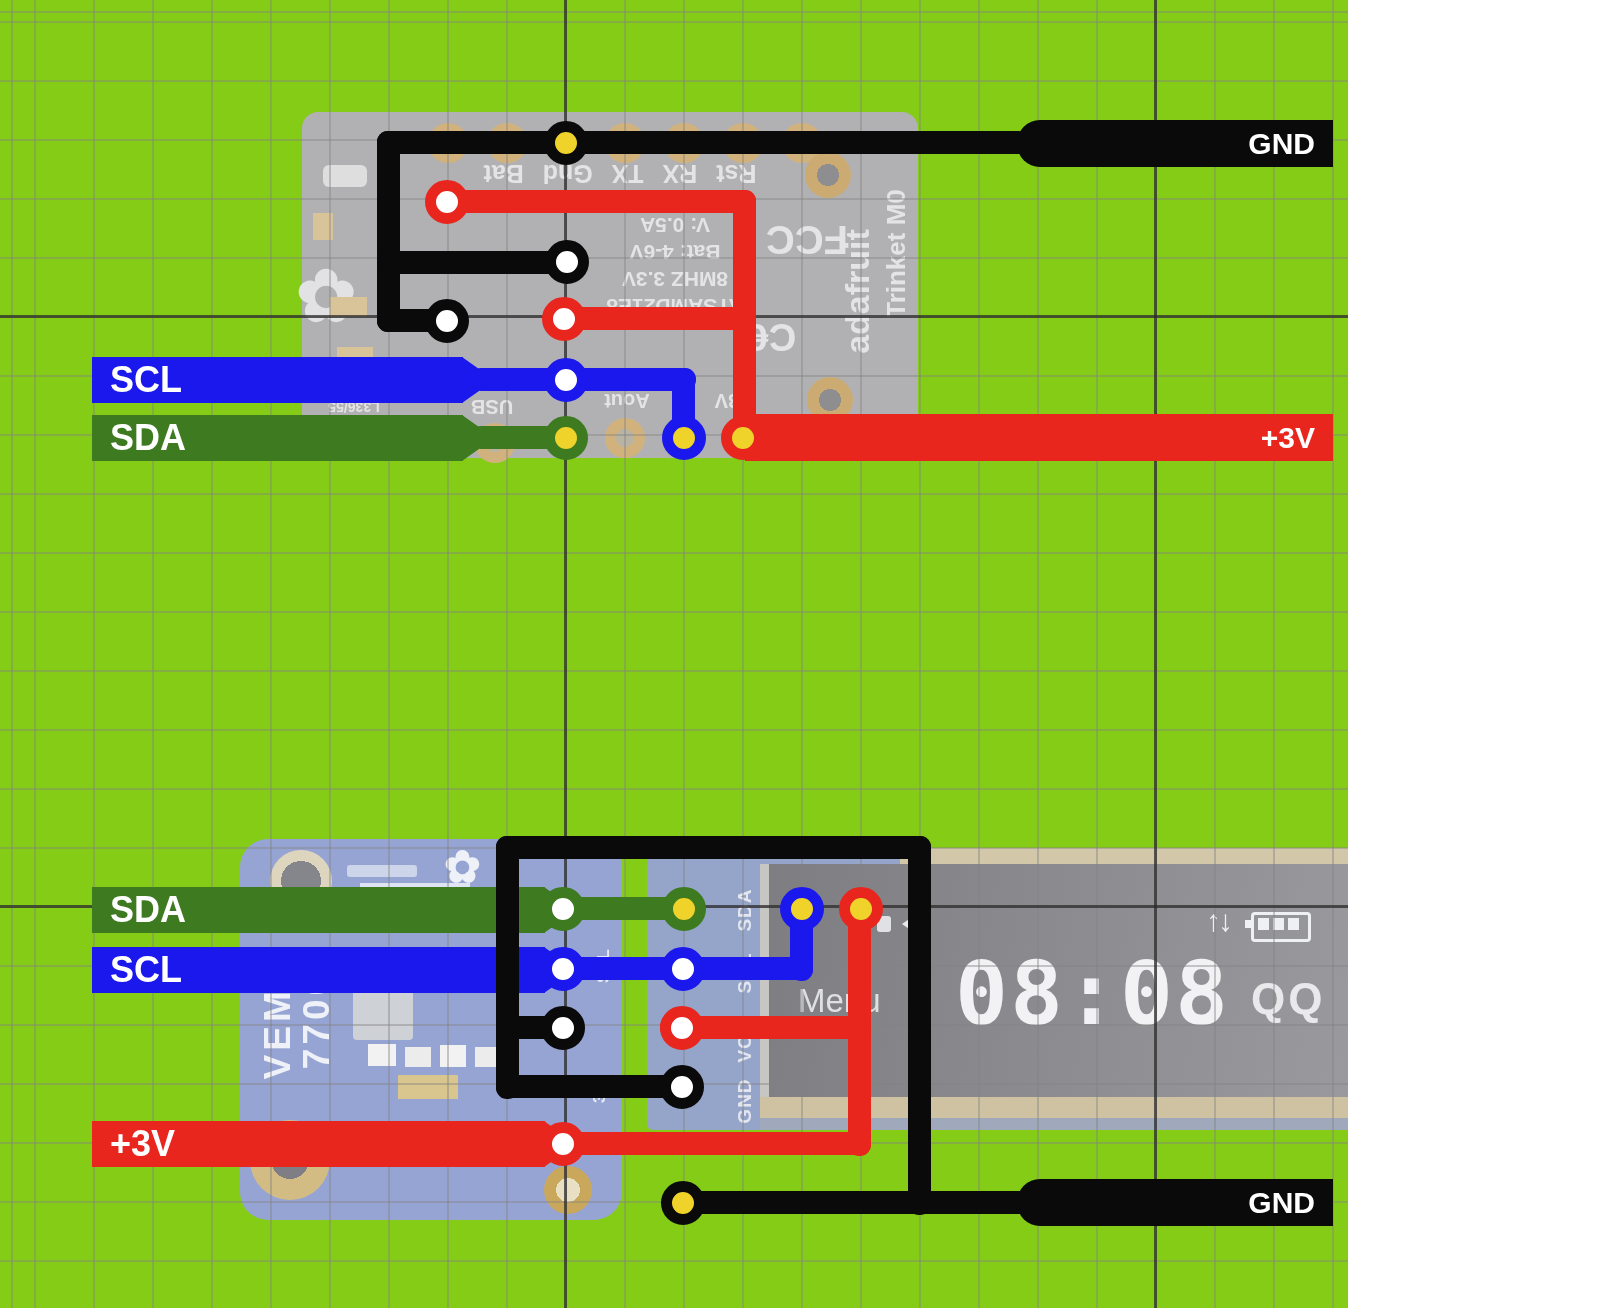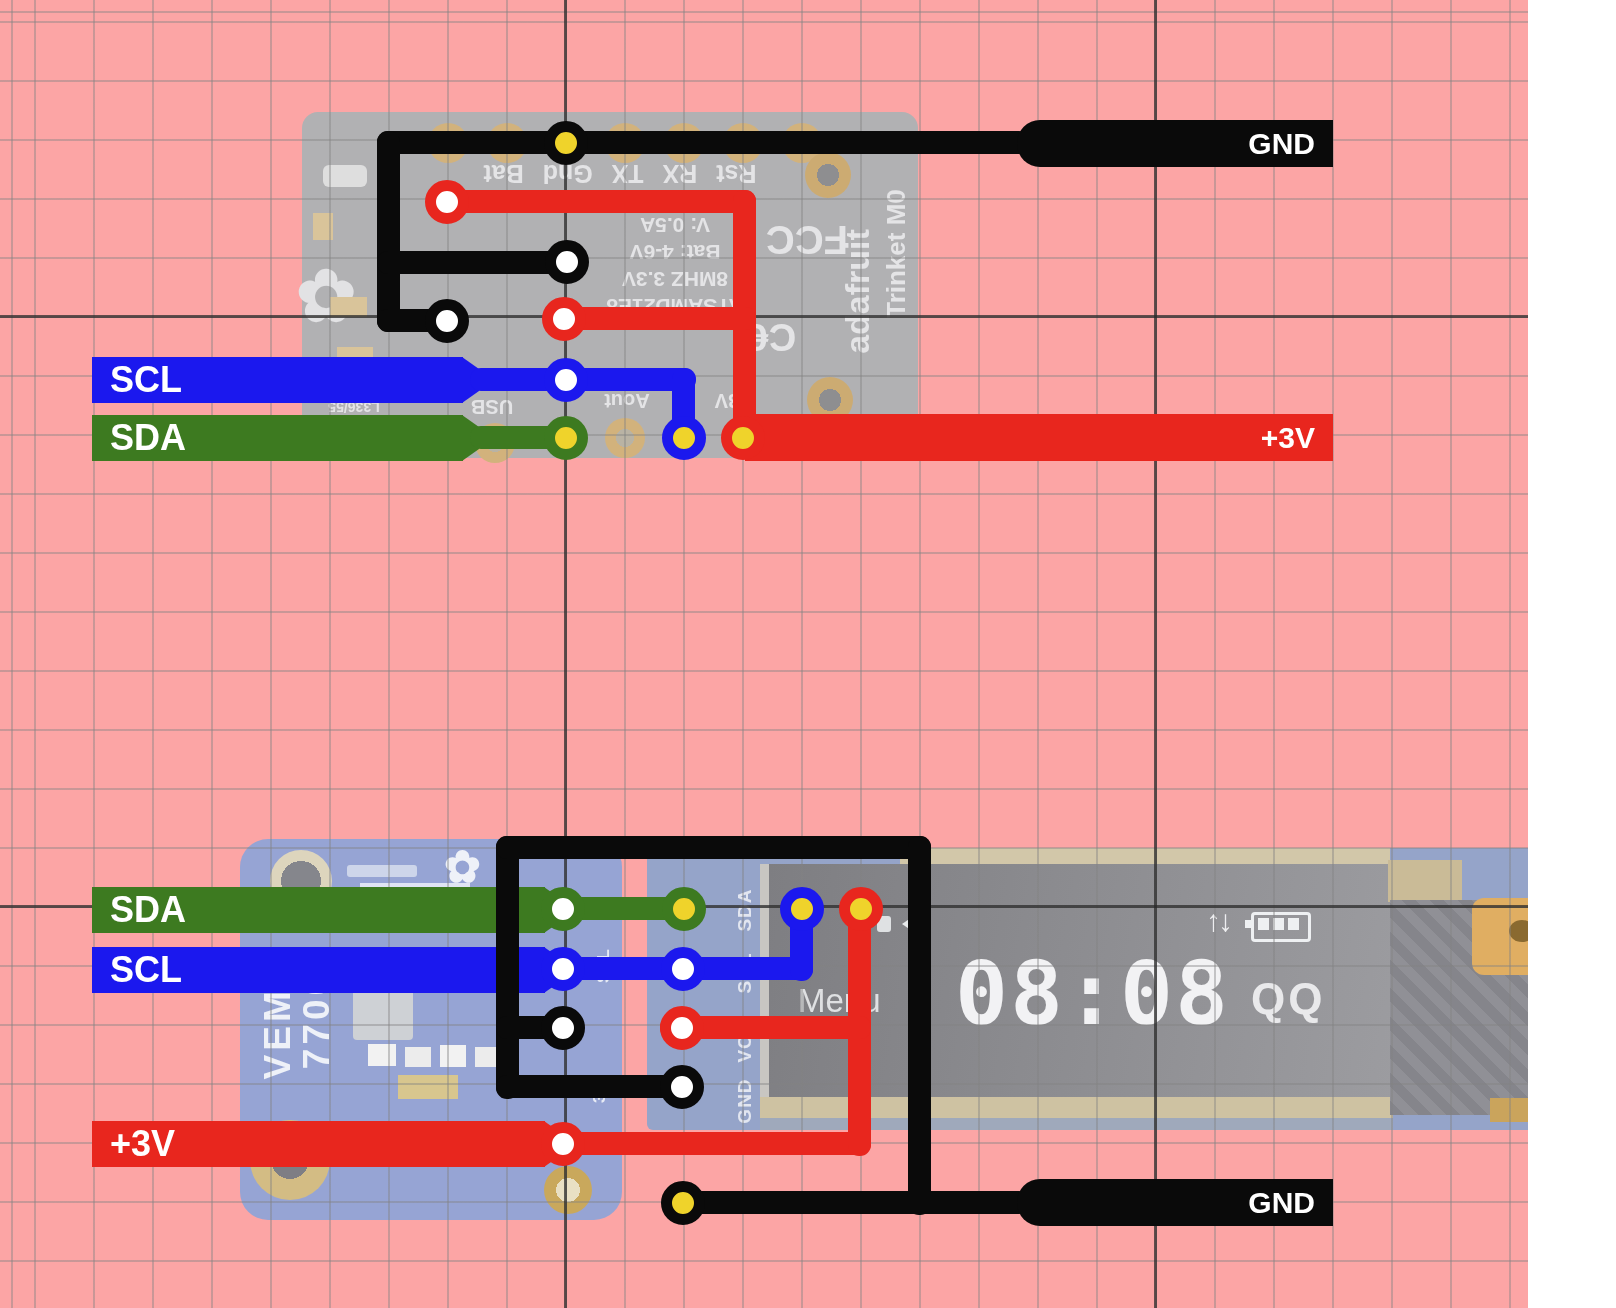--- a/index.html
+++ b/index.html
@@ -1,16 +1,16 @@
 <!DOCTYPE html>
 <html style="--wire-black: #0a0a0a; --wire-red: #e8261e; --wire-blue: #1b18ee; --wire-green: #3d7a20; --pad-yellow: #efd32b;"><head>
 <meta charset="utf-8">
 <style>
   html,body{margin:0;padding:0;background:#fff}
-  #canvas{position:relative;width:1528px;height:1308px;background:#fca5a5;overflow:hidden;
+  #canvas{position:relative;width:1348px;height:1308px;background:#84cc16;overflow:hidden;
           font-family:"Liberation Sans",sans-serif}
   
   #grid{position:absolute;left:0;top:0;width:1616px;height:1308px;pointer-events:none;
     background-image:
       repeating-linear-gradient(90deg, rgba(130,130,130,.42) 0 2px, transparent 2px 59px),
       repeating-linear-gradient(180deg, rgba(130,130,130,.42) 0 2px, transparent 2px 59px);
     background-position:34px 0,0 21px;}
   .gridmajor{position:absolute;background:rgba(40,40,40,.72);pointer-events:none}
   
   .seg{position:absolute;border-radius:11px}

